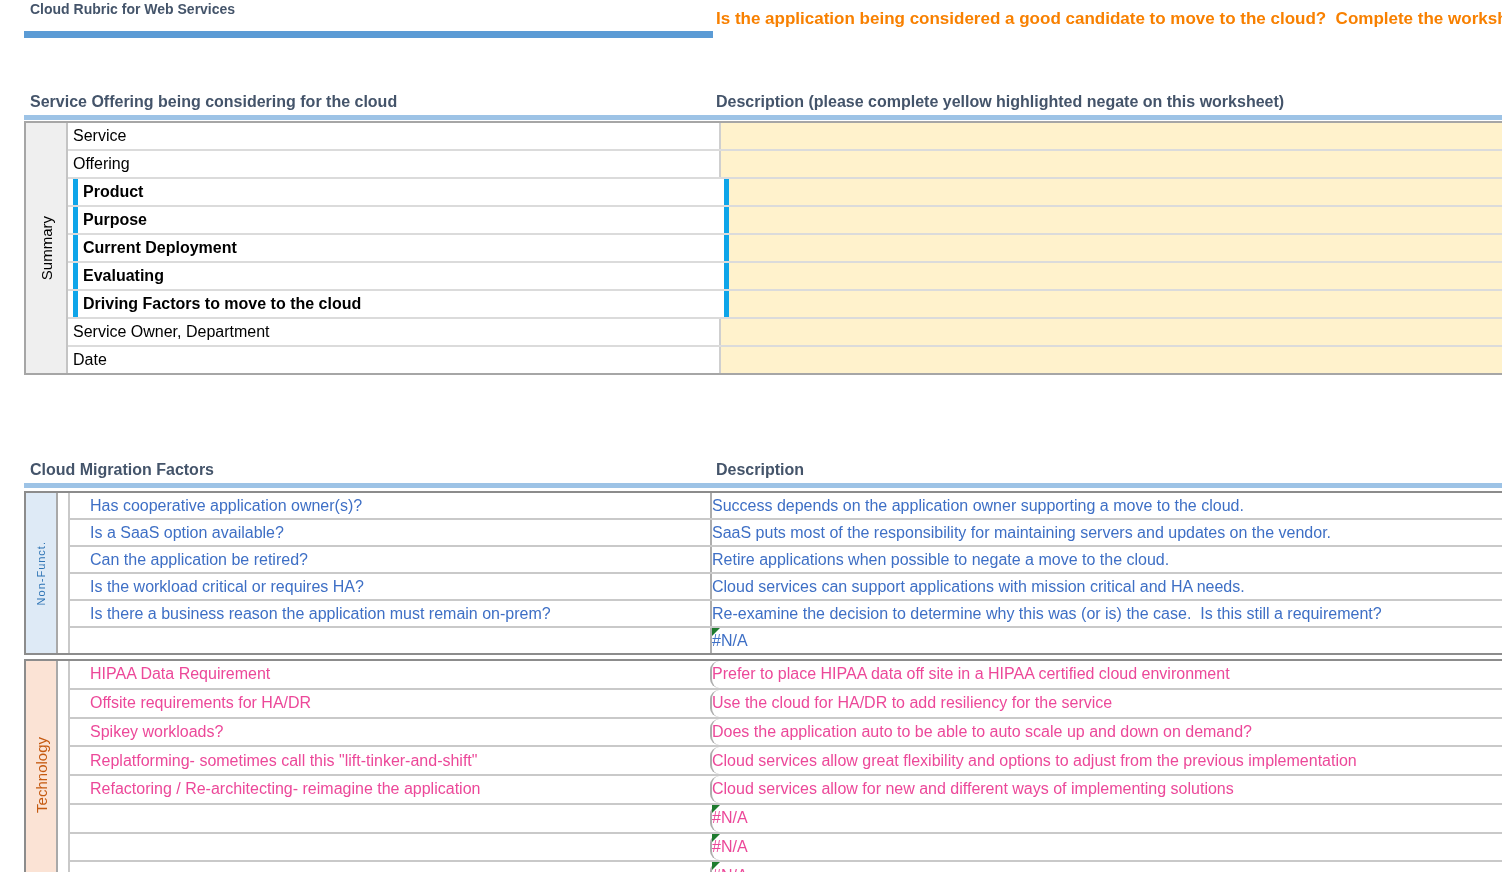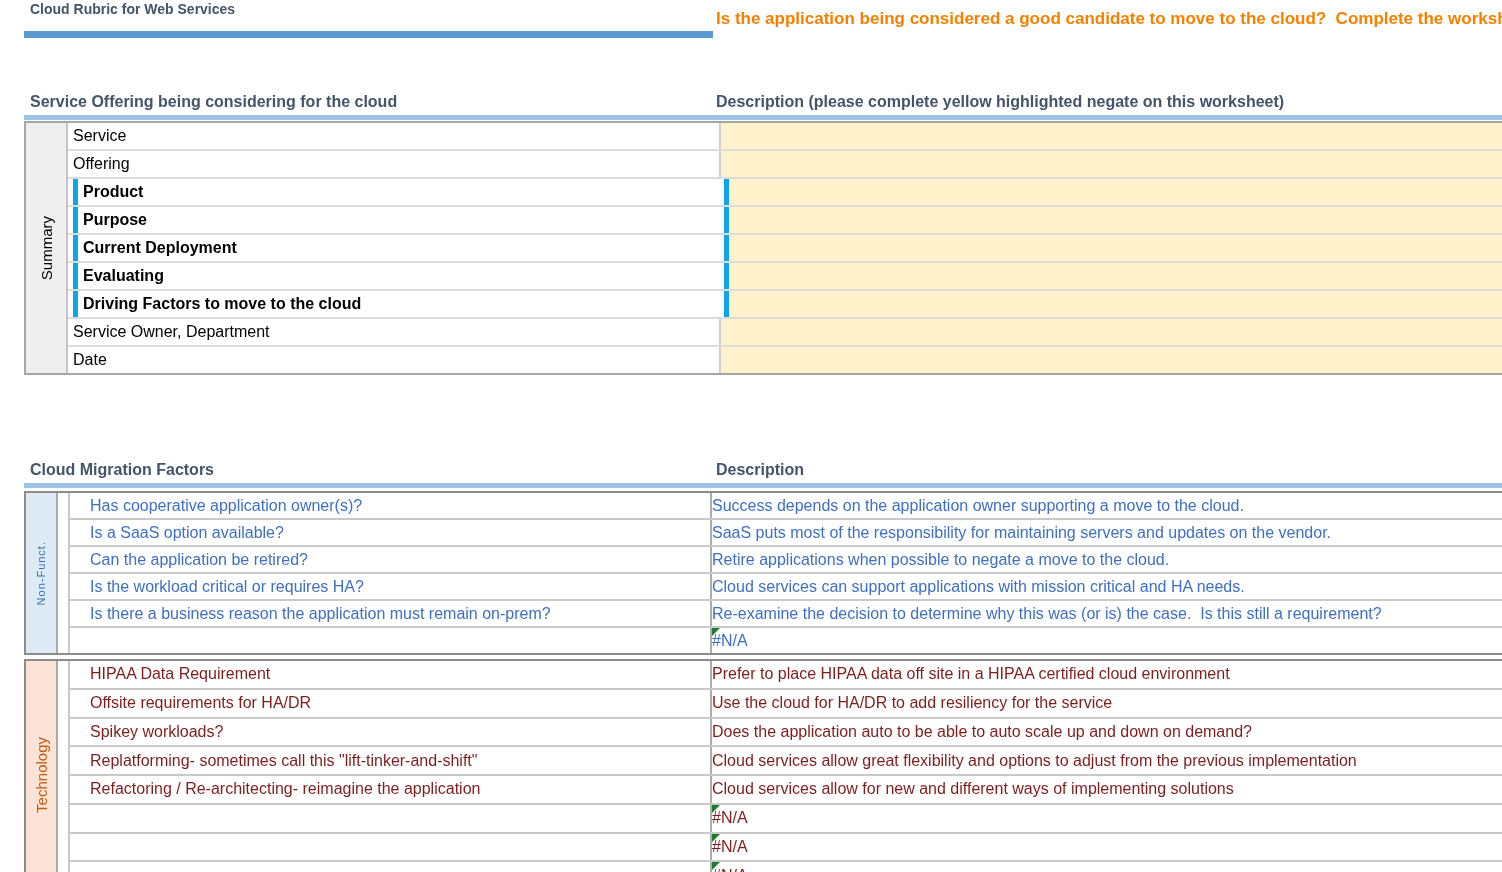--- a/index.html
+++ b/index.html
@@ -34,21 +34,21 @@
     display:flex;align-items:center;justify-content:center;}
   .m-rows{position:absolute;left:42px;right:0;top:0;bottom:0;display:flex;flex-direction:column;
     border-left:2px solid #C9C9C9;}
   .m-row{flex:1;display:flex;border-bottom:2px solid #C9C9C9;min-height:0;}
   .m-row:last-child{border-bottom:none;}
   .f-cell{width:640px;box-sizing:border-box;display:flex;align-items:center;padding-left:20px;
     font-size:16px;white-space:pre;}
   .d-cell{flex:1;position:relative;display:flex;align-items:center;border-left:2px solid #ADADAD;
     font-size:16px;white-space:pre;}
   .blue .f-cell,.blue .d-cell{color:#3E6FC5;}
-  .orange .f-cell,.orange .d-cell{color:#7f1d1d;}
+  .orange .f-cell,.orange .d-cell{color:#ec4899;border-radius:9px;}
   .nf-bg{background:#DEEAF6;}
   .tech-bg{background:#FBE3D5;}
   .nf-label{color:#2E74B5;font-size:11px;letter-spacing:1px;}
   .tech-label{color:#C55A11;font-size:15px;}
   .sum-label{color:#000;font-size:15px;}
   .err-tri{position:absolute;top:0;left:0;width:0;height:0;
     border-top:8px solid #1E7B2E;border-right:8px solid transparent;}
 </style>
 </head>
 <body>

